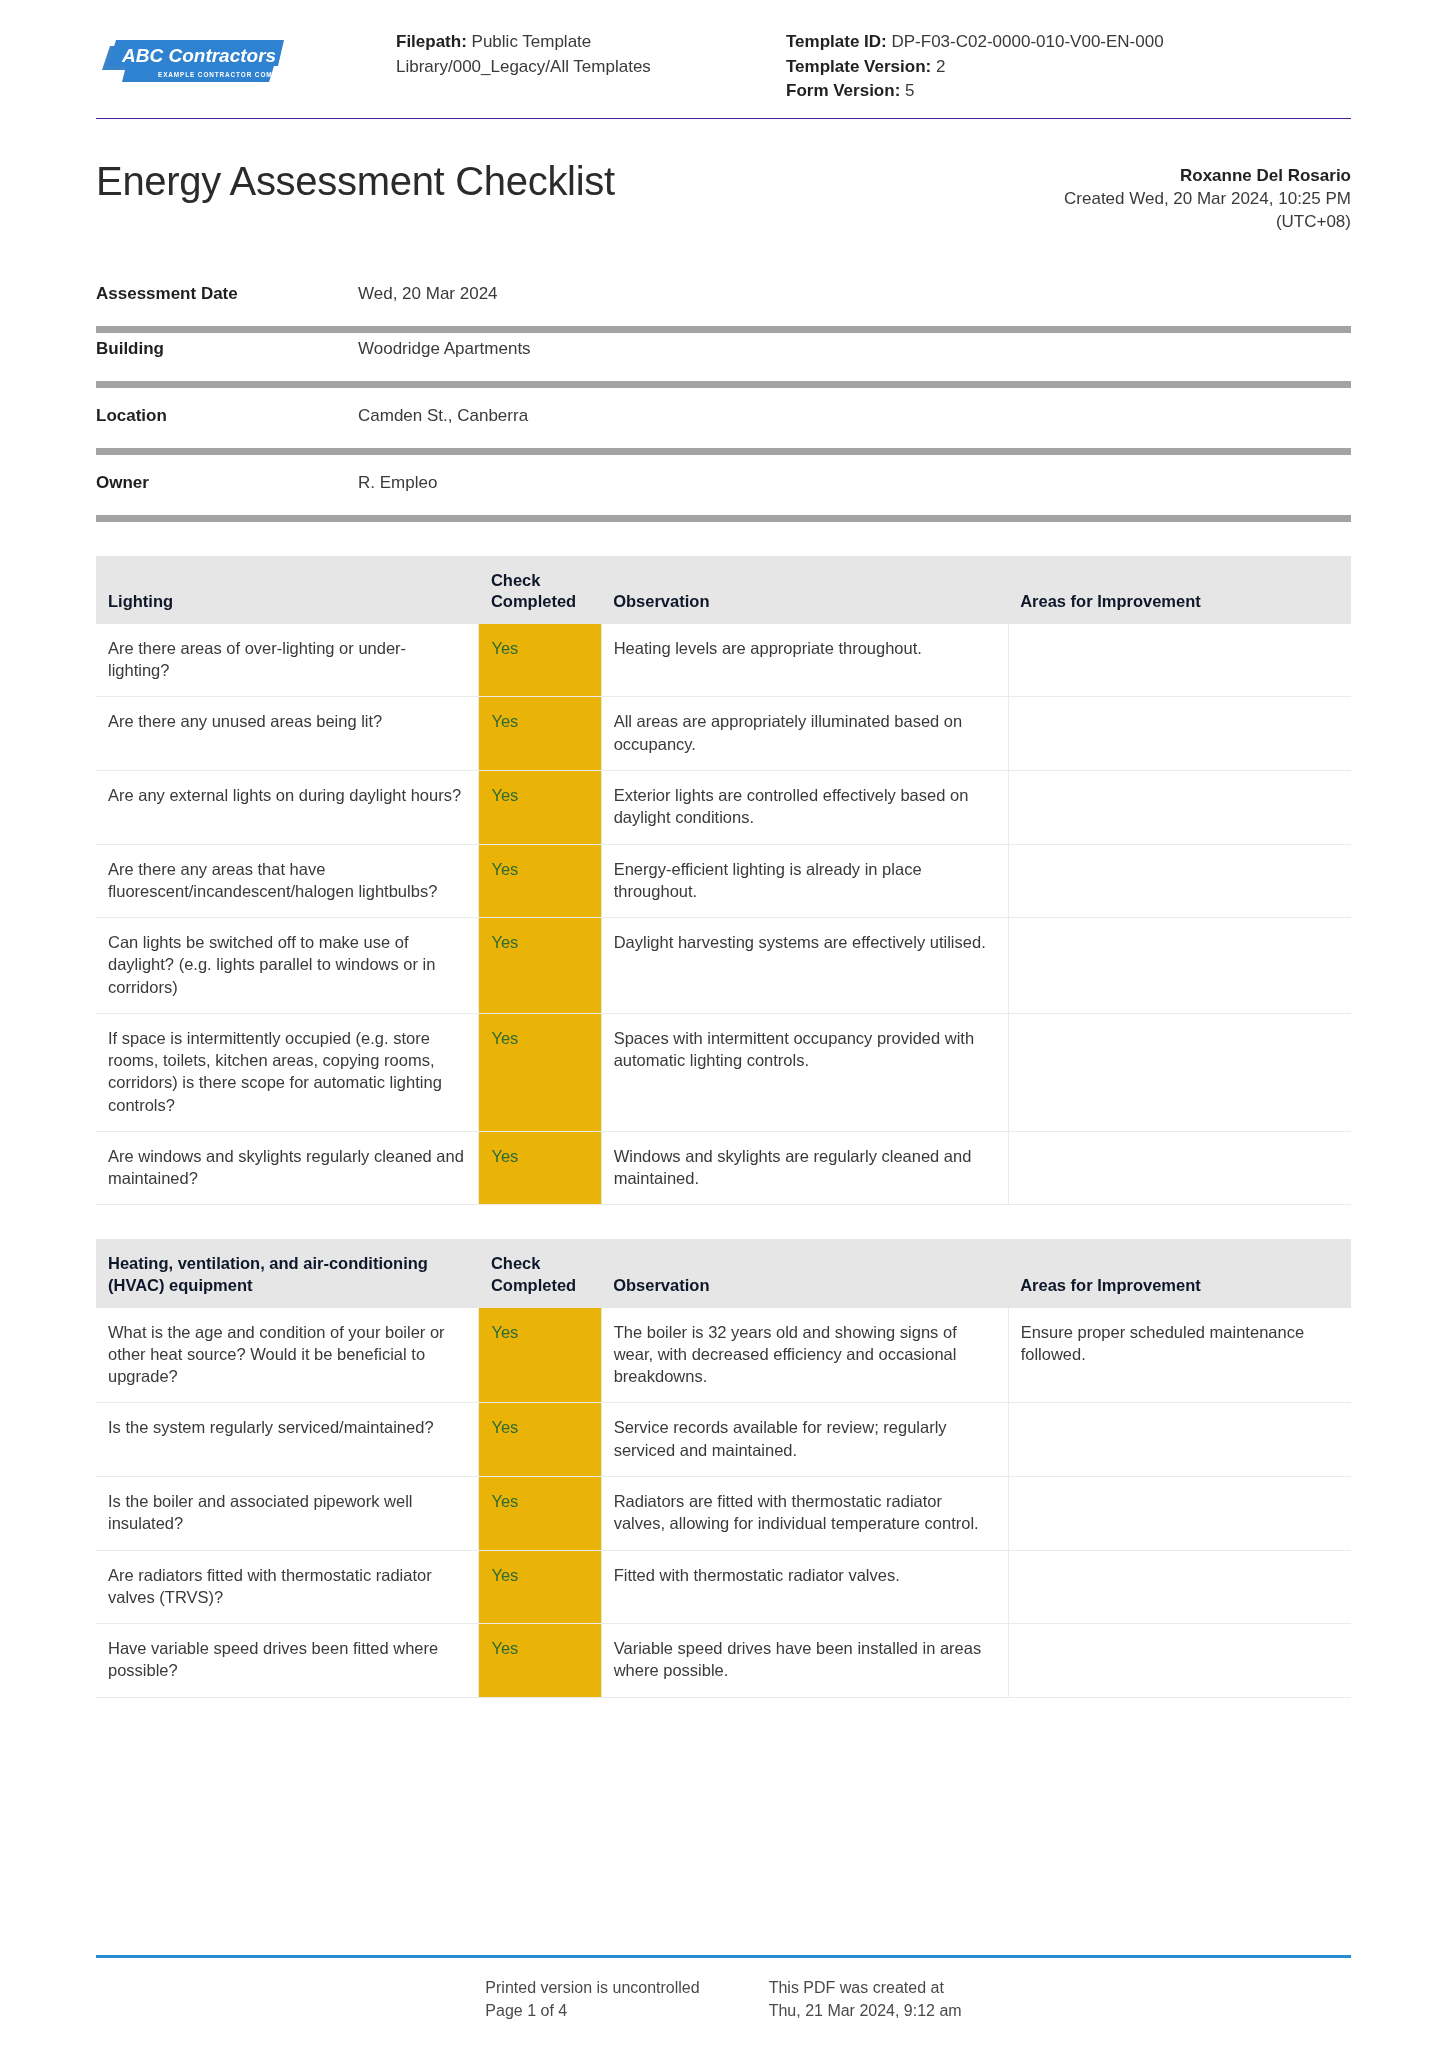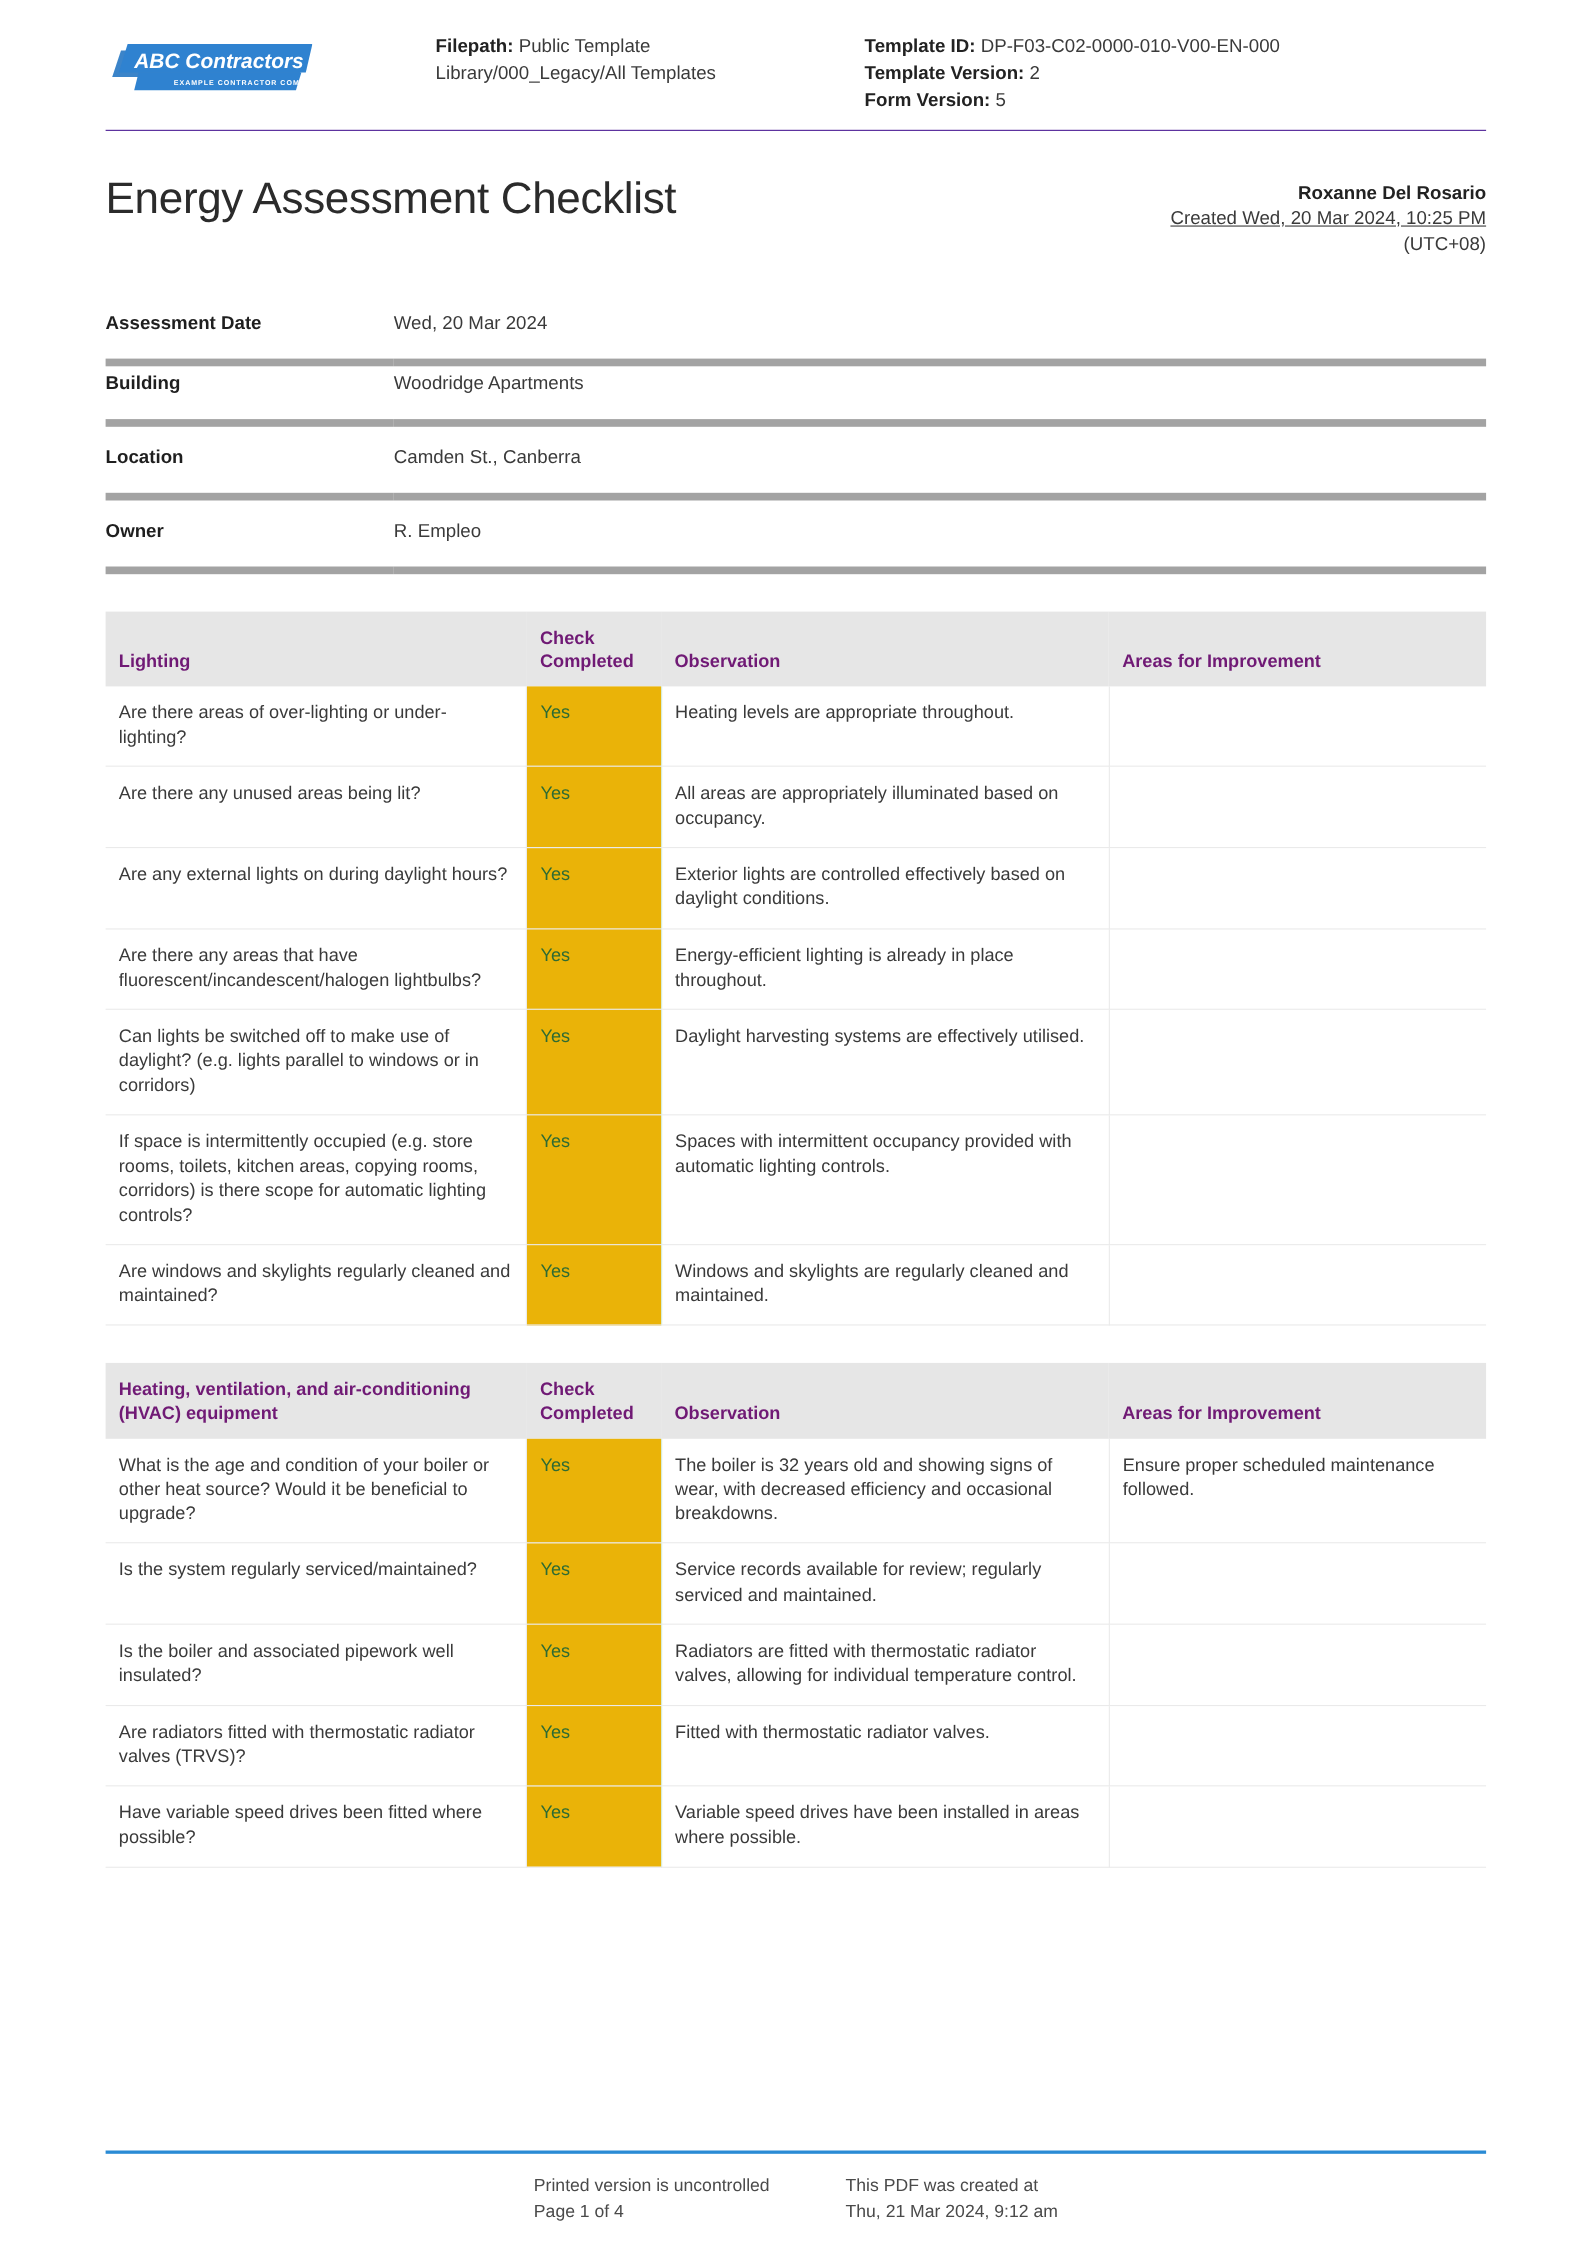--- a/index.html
+++ b/index.html
@@ -82,21 +82,21 @@
     font-size: 17px;
     line-height: 1.35;
     color: #3a3a3a;
     padding-top: 6px;
   }
   .creator-name {
     font-weight: bold;
     color: #222;
     display: block;
   }
-  .creator-date { display: block; text-decoration: underline; }
+  .creator-date { display: block; }
   .creator-tz { display: block; }
 
   
   .fields {
     margin-top: 44px;
     border-collapse: collapse;
     width: 100%;
   }
   .fields tr { }
   .fields td {
@@ -125,21 +125,21 @@
     border-collapse: collapse;
     margin-top: 34px;
     table-layout: fixed;
   }
   .check-table th {
     background: #e6e6e6;
     text-align: left;
     vertical-align: bottom;
     font-size: 16.5px;
     font-weight: bold;
-    color: #701a75;
+    color: #0f172a;
     padding: 14px 12px 12px 12px;
     line-height: 1.28;
     border: none;
   }
   .check-table th.c-question { width: 358px; }
   .check-table th.c-status   { width: 98px; }
   .check-table th.c-observation { width: 382px; }
   .check-table th.c-areas { width: 318px; }
 
   .check-table td {

